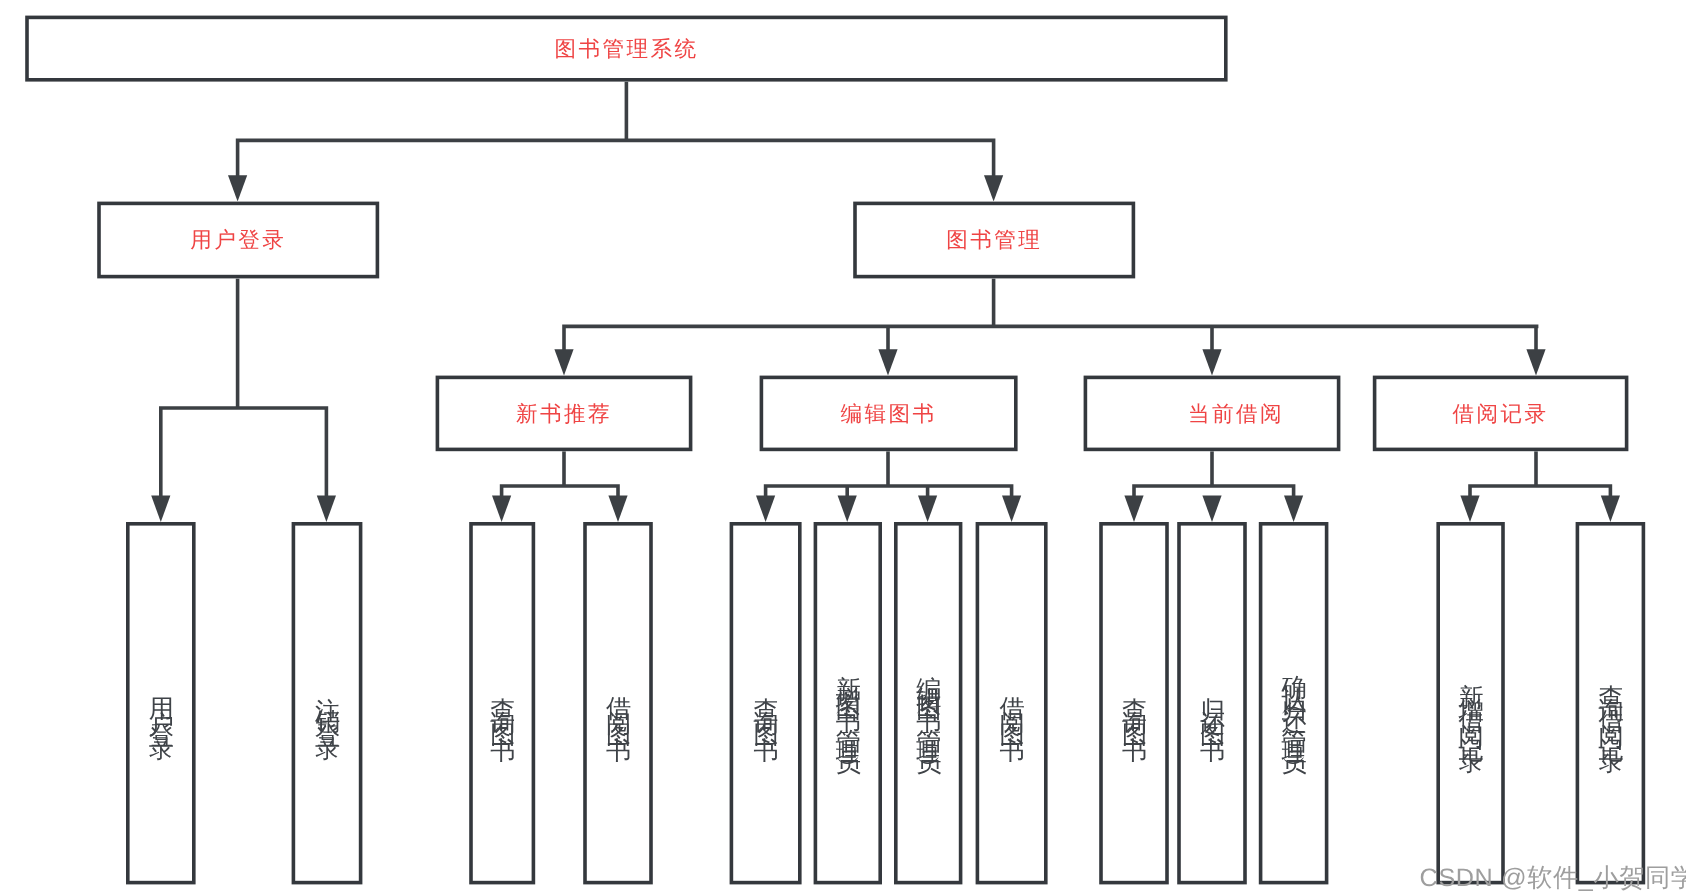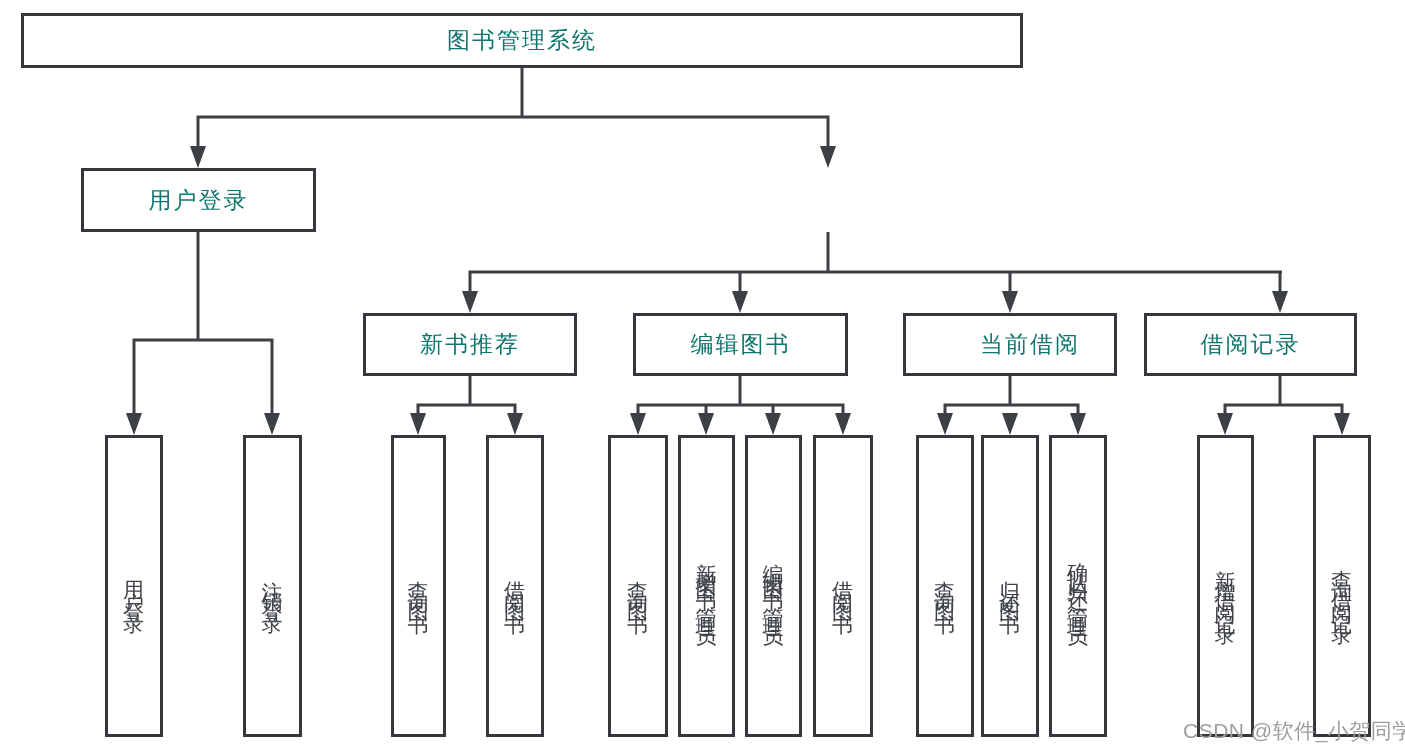--- a/index.html
+++ b/index.html
@@ -7,21 +7,21 @@
     position:relative;width:1405px;height:747px;background:#ffffff;overflow:hidden;
     font-family:"Liberation Sans","DejaVu Sans",sans-serif;
   }
   #connectors{position:absolute;left:0;top:0;z-index:1;}
   .box{
     position:absolute;box-sizing:border-box;background:#ffffff;
     border:3px solid #34383d;display:flex;align-items:center;justify-content:center;
     z-index:2;
   }
   .hlabel{
-    font-size:23px;color:#0f766e;letter-spacing:2px;line-height:1;white-space:nowrap;
+    font-size:18px;color:#ef4444;letter-spacing:2px;line-height:1;white-space:nowrap;
   }
   .leaf{top:435px;height:302px;}
   .vtext{
     writing-mode:vertical-rl;text-orientation:mixed;
     font-size:21px;color:#3f4348;letter-spacing:11px;line-height:1;
   }
   .vtext.long{letter-spacing:9px;}
   #watermark{
     position:absolute;left:1183px;top:717px;z-index:5;
     font-size:21px;color:#9e9e9e;letter-spacing:0.5px;white-space:nowrap;
@@ -72,20 +72,23 @@
     </g>
   </svg>
 
   <div class="box" style="left:21px;top:13px;width:1002px;height:55px;">
     <span class="hlabel">图书管理系统</span>
   </div>
 
   <div class="box" style="left:81px;top:168px;width:235px;height:64px;">
     <span class="hlabel">用户登录</span>
   </div>
+  <div class="box" style="left:711px;top:168px;width:235px;height:64px;">
+    <span class="hlabel">图书管理</span>
+  </div>
 
   <div class="box" style="left:363px;top:313px;width:214px;height:63px;">
     <span class="hlabel">新书推荐</span>
   </div>
   <div class="box" style="left:633px;top:313px;width:215px;height:63px;">
     <span class="hlabel">编辑图书</span>
   </div>
   <div class="box" style="left:903px;top:313px;width:214px;height:63px;padding-left:40px;">
     <span class="hlabel">当前借阅</span>
   </div>

